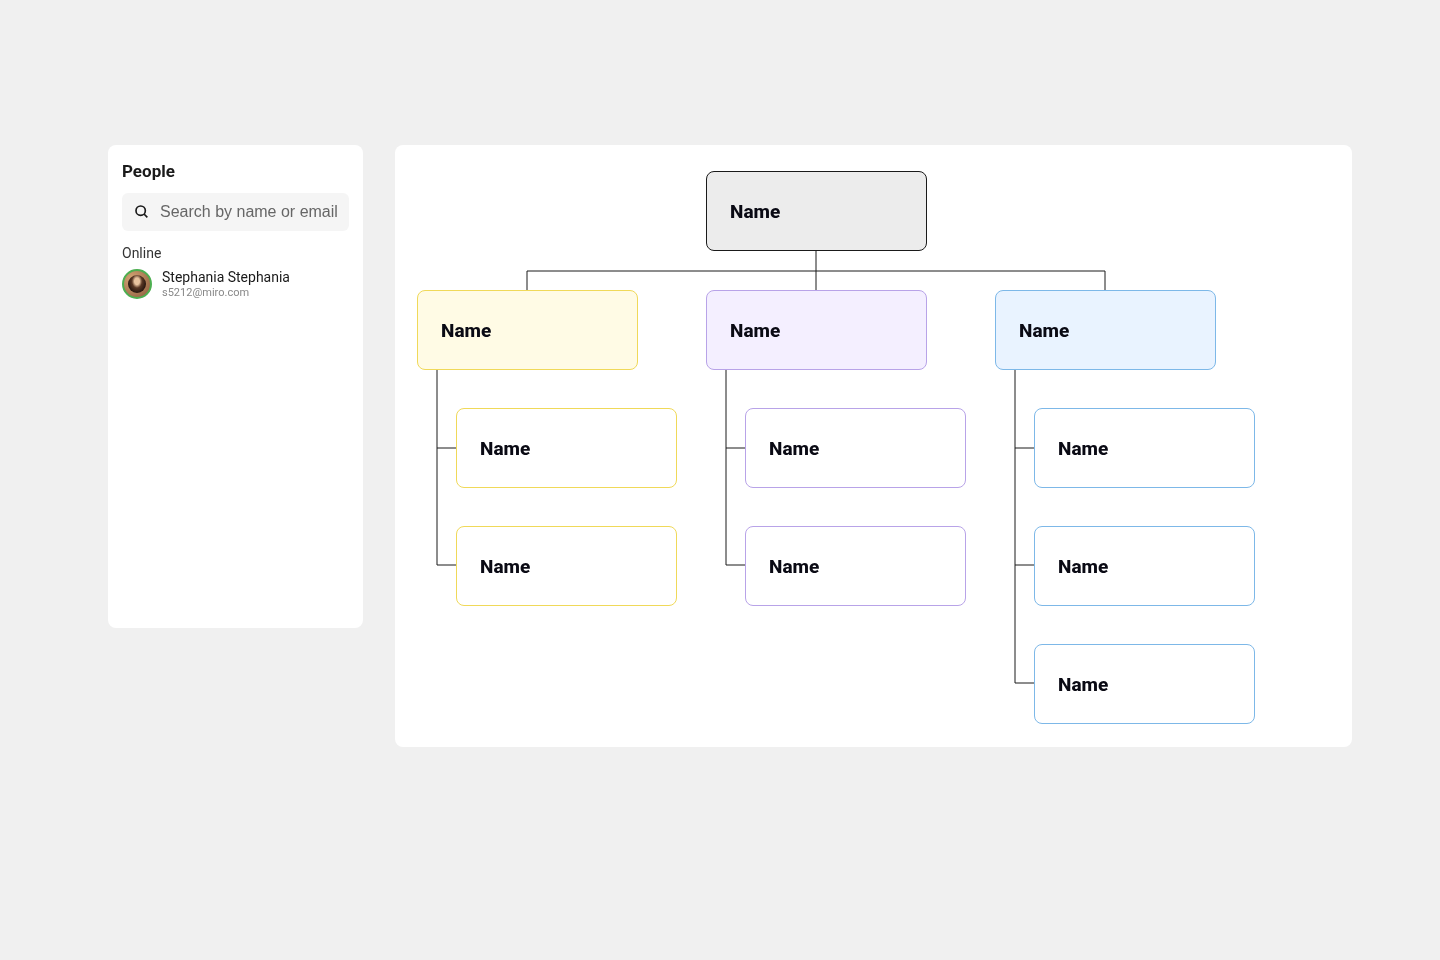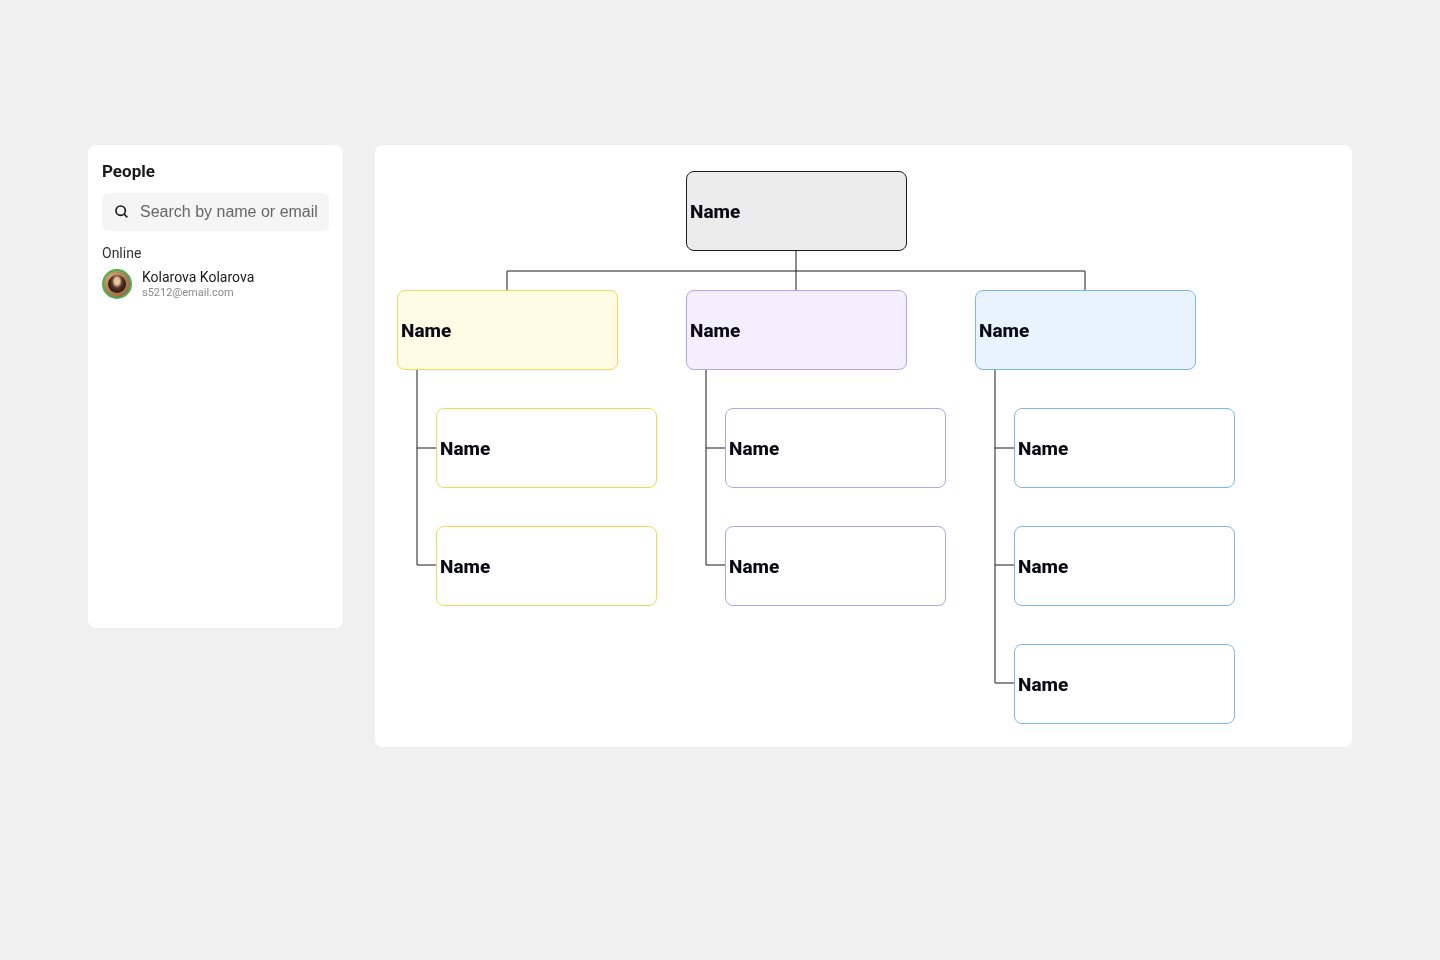--- a/index.html
+++ b/index.html
@@ -13,20 +13,21 @@
       background: #f0f0f0;
       width: 1440px;
       height: 960px;
       overflow: hidden;
     }
     
     .container {
       display: flex;
       padding: 145px 88px 0 88px;
       gap: 32px;
+      margin-left: 20px;
     }
     
     
     .sidebar {
       width: 255px;
       height: 483px;
       background: #ffffff;
       border-radius: 8px;
       padding: 16px 14px;
       flex-shrink: 0;
@@ -124,21 +125,21 @@
       height: 602px;
       background: #ffffff;
       border-radius: 8px;
       position: relative;
     }
     
     
     .node {
       position: absolute;
       border-radius: 8px;
-      padding: 0 3px;
+      padding: 0 23px;
       display: flex;
       align-items: center;
     }
     
     .node-label {
       font-weight: 800;
       color: #0a0a14;
       font-family: -apple-system, BlinkMacSystemFont, "Segoe UI", Roboto, sans-serif;
     }
     
@@ -241,22 +242,22 @@
         <line x1="20" y1="20" x2="15" y2="15"></line>
       </svg>
       <input type="text" class="search-input" placeholder="Search by name or email" style="">
     </div>
 
     <div class="section-label">Online</div>
 
     <div class="person-item">
       <div class="avatar"></div>
       <div class="person-info">
-        <div class="person-name">Kolarova Kolarova</div>
-        <div class="person-email">s5212@email.com</div>
+        <div class="person-name">Stephania Stephania</div>
+        <div class="person-email">s5212@miro.com</div>
       </div>
     </div>
   </div>
 
   <div class="canvas">
 
     <svg class="connectors">
 
       <line x1="421" y1="106" x2="421" y2="126"></line>
 

